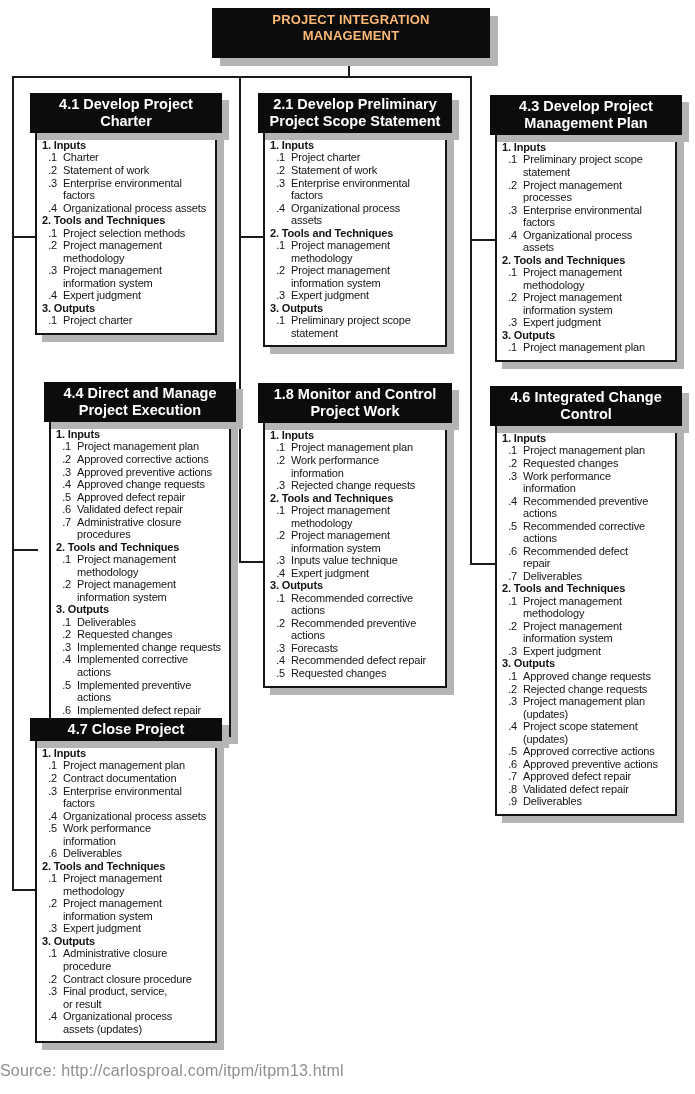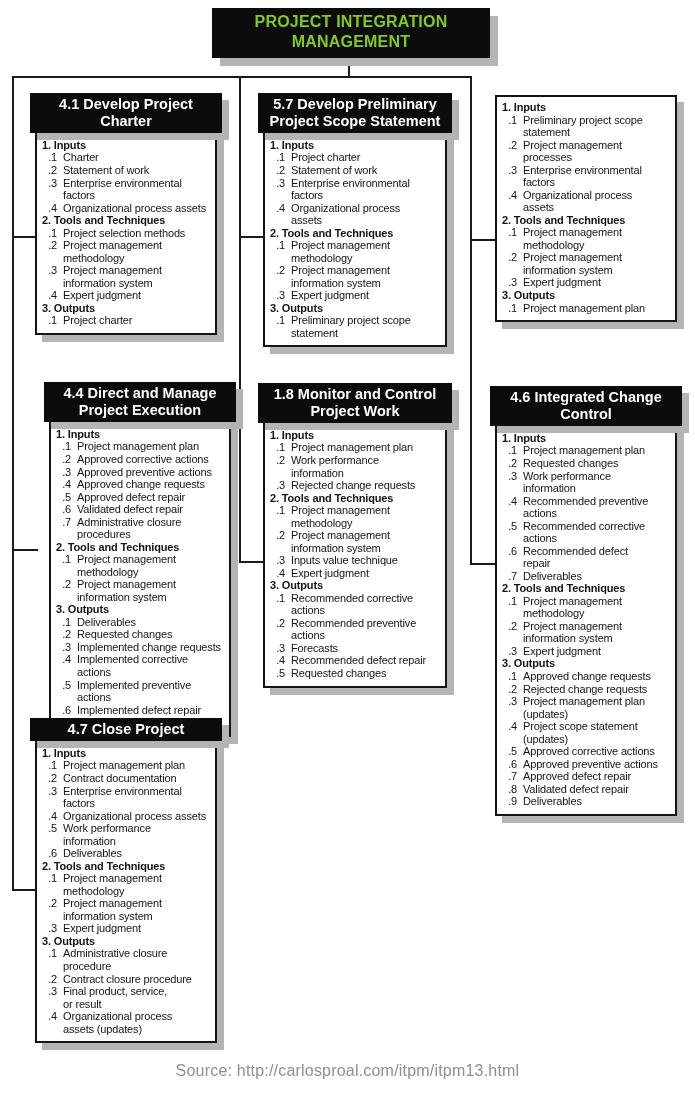--- a/index.html
+++ b/index.html
@@ -4,21 +4,21 @@
 <style>
   * { margin:0; padding:0; box-sizing:border-box; }
   html,body { background:#ffffff; }
   body { font-family:"Liberation Sans","DejaVu Sans",sans-serif; }
   .canvas { position:relative; width:695px; height:1094px; background:#fff; overflow:hidden; }
 
   .line { position:absolute; background:#1b1b1b; z-index:0; }
 
   .title-box {
     position:absolute; left:212px; top:8px; width:278px; min-height:50px;
-    background:#0c0c0c; color:#84cc16; font-weight:bold; font-size:16px; line-height:1.22;
+    background:#0c0c0c; color:#fdba74; font-weight:bold; font-size:13px; line-height:1.22;
     text-align:center; padding:4px 2px; white-space:pre-line; letter-spacing:.2px;
     box-shadow:8px 8px 0 #b4b4b4; z-index:2;
   }
 
   .pbox { position:absolute; z-index:1; }
   .pbox-header {
     position:relative; background:#0c0c0c; color:#fff; font-weight:bold;
     font-size:14.5px; line-height:1.17; text-align:center; padding:3px 1px;
     white-space:pre-line; box-shadow:7px 7px 0 #b4b4b4; z-index:2;
   }
@@ -36,21 +36,21 @@
   
   .pos-41 { left:30px;  top:93px;  width:192px; }
   .pos-42 { left:258px; top:93px;  width:194px; }
   .pos-43 { left:490px; top:95px;  width:192px; }
   .pos-44 { left:44px;  top:350px; width:192px;margin-top:32px; }
   .pos-45 { left:258px; top:383px; width:194px; }
   .pos-46 { left:490px; top:386px; width:192px; }
   .pos-47 { left:30px;  top:718px; width:192px; }
 
   .footer-source {
-    position:absolute; left:0; top:1062px; width:695px; text-align:center;
+    position:absolute; left:0; top:1062px; width:695px; 
     font-size:16px; color:#8f8f8f; letter-spacing:.2px;
   }
 </style>
 </head>
 <body>
 
 <div class="canvas">
 
   <div class="line" style="left:348px;top:58px;width:2px;height:18px;"></div>
   <div class="line" style="left:12px;top:76px;width:460px;height:2px;"></div>
@@ -111,21 +111,21 @@
         </div>
         <div class="sec-label">3. Outputs</div>
         <div class="item">
           <span class="inum">.1</span>
           <span class="itext">Project charter</span>
         </div>
       </div>
   </div>
 
   <div class="pbox pos-42">
-    <div class="pbox-header">5.7 Develop Preliminary
+    <div class="pbox-header">2.1 Develop Preliminary
 Project Scope Statement</div>
     <div class="pbox-body">
         <div class="sec-label">1. Inputs</div>
         <div class="item">
           <span class="inum">.1</span>
           <span class="itext">Project charter</span>
         </div>
         <div class="item">
           <span class="inum">.2</span>
           <span class="itext">Statement of work</span>
@@ -158,20 +158,22 @@
         <div class="sec-label">3. Outputs</div>
         <div class="item">
           <span class="inum">.1</span>
           <span class="itext">Preliminary project scope
 statement</span>
         </div>
       </div>
   </div>
 
   <div class="pbox pos-43">
+    <div class="pbox-header">4.3 Develop Project
+Management Plan</div>
     <div class="pbox-body">
         <div class="sec-label">1. Inputs</div>
         <div class="item">
           <span class="inum">.1</span>
           <span class="itext">Preliminary project scope
 statement</span>
         </div>
         <div class="item">
           <span class="inum">.2</span>
           <span class="itext">Project management

